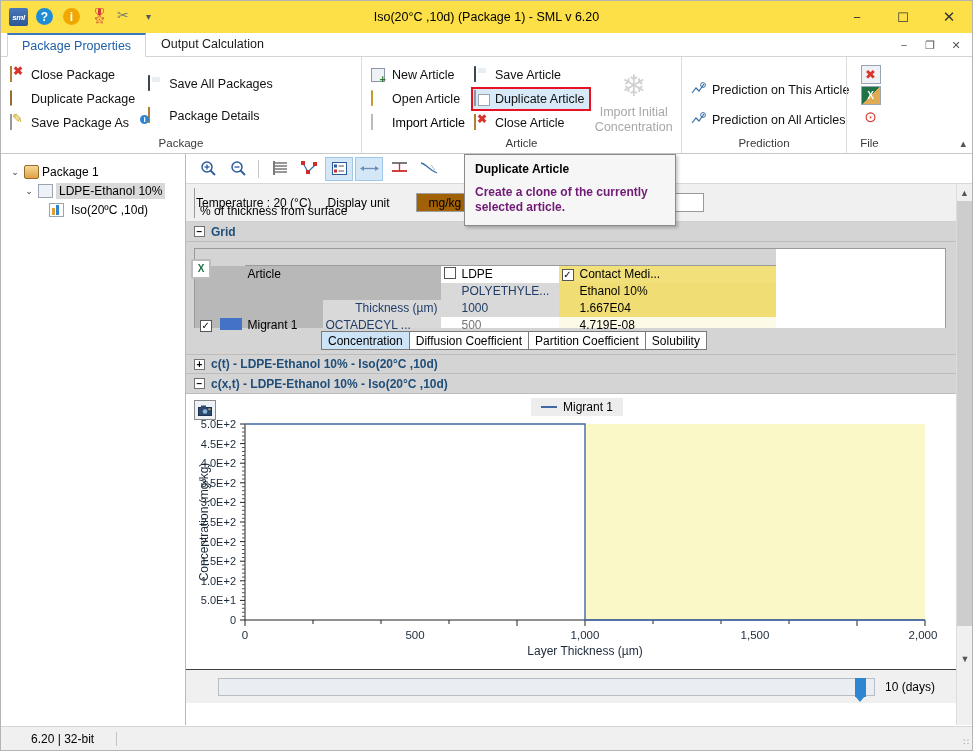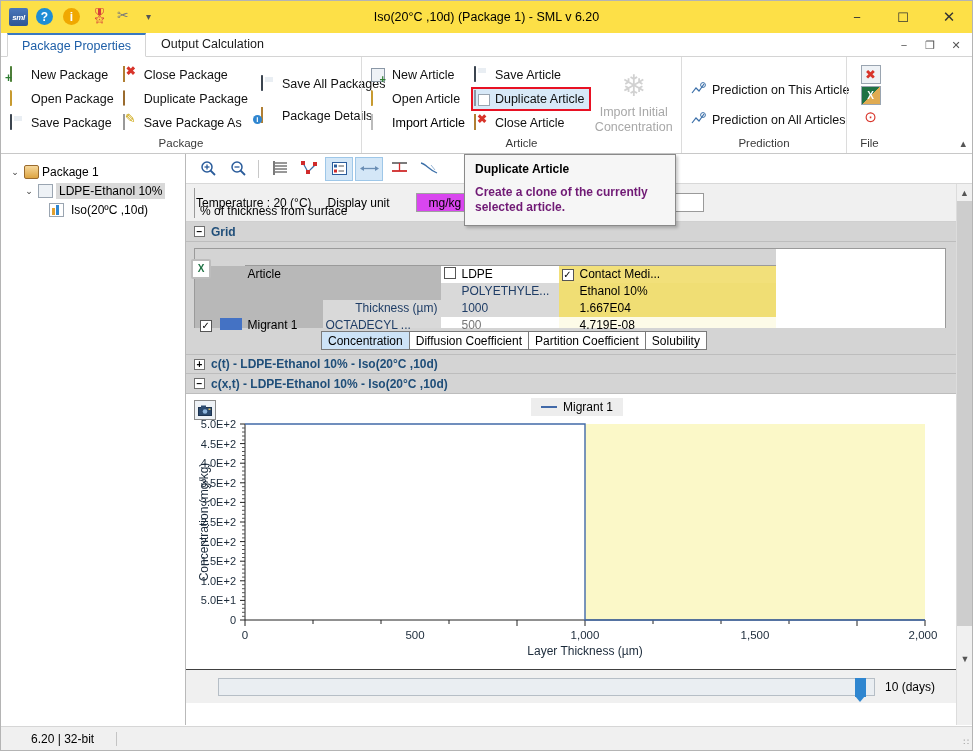--- a/index.html
+++ b/index.html
@@ -217,21 +217,21 @@
   .tbtn.sep { width:1px;height:18px;background:#c8c8c8;margin:0 4px; }
 
   
   .params {
     height: 38px; background:#f0f0f0; border-bottom:1px solid #d0d0d0;
     display:flex; align-items:center; padding-left:10px; gap:0;
     font-size:12px; position:relative;
   }
   .params .lbl-temp { margin-right:16px; }
   .unitbox {
-    width:88px;height:19px;background:#d946ef;border:1px solid #a0a0a0;
+    width:88px;height:19px;background:#a16207;border:1px solid #a0a0a0;
     display:flex;align-items:center;padding-left:12px;font-size:12px;margin-right:10px;
   }
   .numbox { width:56px;height:19px;background:#fff;border:1px solid #9a9a9a;display:flex;align-items:center;padding-left:4px;color:#555;}
   .params .sub { position:absolute; left:14px; top:20px; font-size:12px; }
   .param-divider{position:absolute;left:8px;top:4px;width:1px;height:30px;background:#9a9a9a;}
 
   
   .sect {
     height:20px; background:#d4d4d4; border-bottom:1px solid #bdbdbd;
     display:flex; align-items:center; padding-left:8px; gap:6px;
@@ -363,34 +363,20 @@
       <div class="rm">−</div>
       <div class="rm">❐</div>
       <div class="rm">✕</div>
     </div>
   </div>
 
   <div class="ribbon">
 
     <div class="rgroup" style="width:360px">
       <div class="rgroup-body">
-        <div class="rcol">
-          <div class="ritem">
-            <span class="ri-ico"><span class="box-green"></span></span>
-            <span>New Package</span>
-          </div>
-          <div class="ritem">
-            <span class="ri-ico"><span class="folder-ico"></span></span>
-            <span>Open Package</span>
-          </div>
-          <div class="ritem">
-            <span class="ri-ico"><span class="disk-ico"></span></span>
-            <span>Save Package</span>
-          </div>
-        </div>
         <div class="rcol">
           <div class="ritem">
             <span class="ri-ico"><span class="redx-ico"></span></span>
             <span>Close Package</span>
           </div>
           <div class="ritem">
             <span class="ri-ico"><span class="pkg-ico"></span></span>
             <span>Duplicate Package</span>
           </div>
           <div class="ritem">

